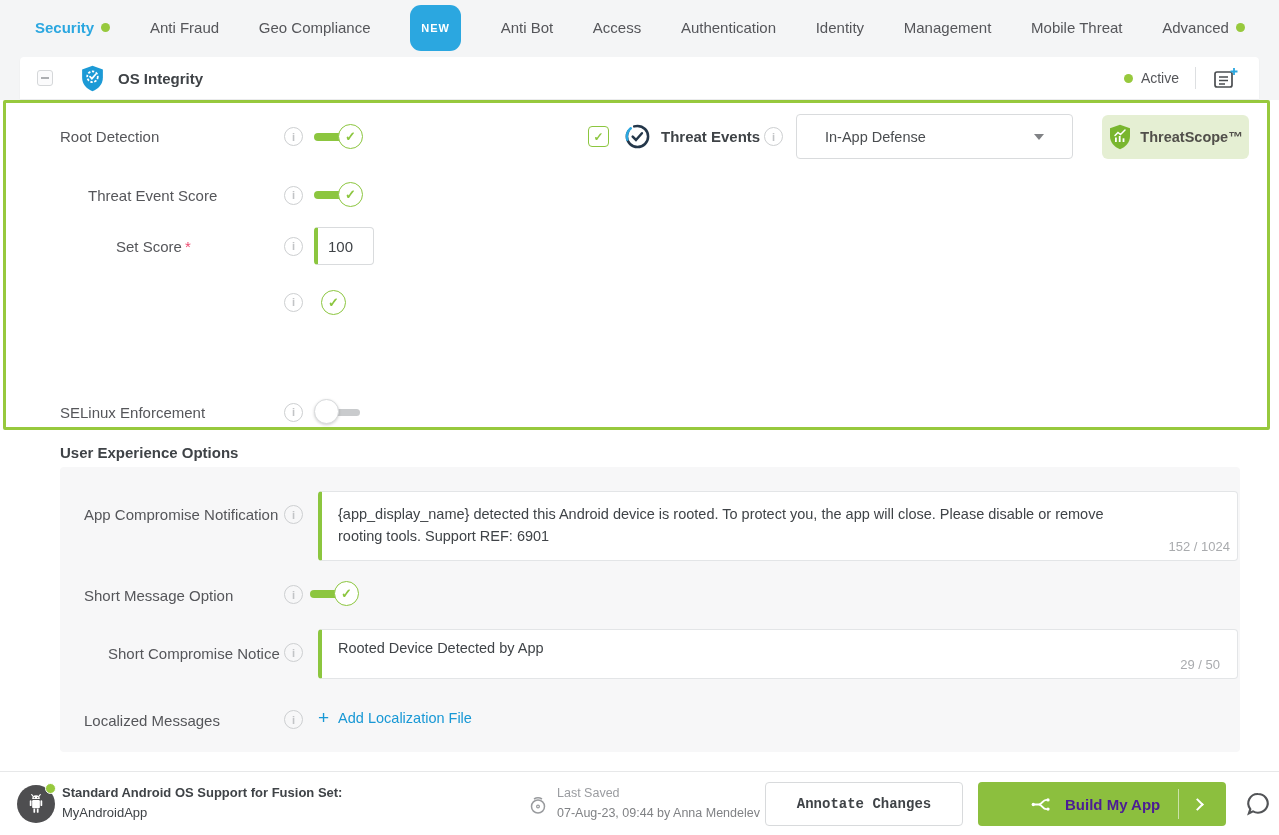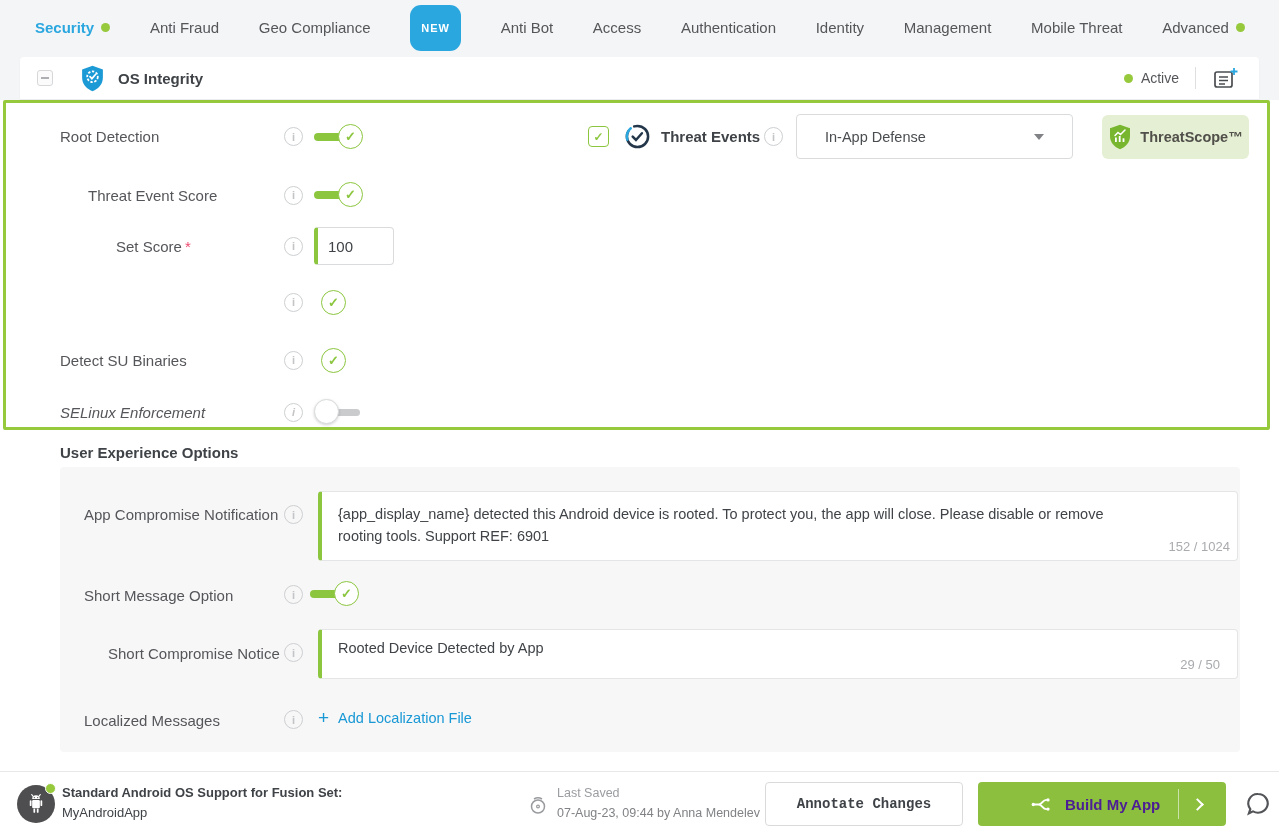--- a/index.html
+++ b/index.html
@@ -62,21 +62,21 @@
   .te-label { position:absolute; font-size:15px; font-weight:700; color:#3F4347; }
   .dropdown { position:absolute; width:277px; height:45px; border:1px solid #D9DBDD; border-radius:4px;
               background:#fff; display:flex; align-items:center; padding:0 28px; cursor:pointer;
               font-size:14.5px; color:#4A4D50; }
   .caret { margin-left:auto; width:0; height:0; border-left:5px solid transparent; border-right:5px solid transparent;
            border-top:6px solid #808285; }
   .ts-btn { position:absolute; width:147px; height:44px; background:#E5EFD3; border-radius:6px; border:none;
             display:flex; align-items:center; justify-content:center; gap:8px; cursor:pointer; }
   .ts-btn span { font-size:14.5px; font-weight:700; color:#514F4A; }
 
-  .score-input { position:absolute; width:80px; height:38px; border:1px solid #D9DBDD; border-left:4px solid #8CC63F;
+  .score-input { position:absolute; width:60px; height:38px; border:1px solid #D9DBDD; border-left:4px solid #8CC63F;
                  border-radius:4px; padding:0 10px; font-family:"Liberation Sans",sans-serif;
                  font-size:15px; color:#3F4347; }
   .req { color:#ED4A70; margin-left:3px; }
 
   
   .ux-header { position:absolute; top:444px; left:60px; font-size:15px; font-weight:700; color:#3F4347; }
   .ux-panel { position:absolute; top:467px; left:60px; width:1180px; height:285px; background:#F7F7F8; border-radius:4px; }
   .ux-label { position:absolute; font-size:15px; color:#55565A; }
   .big-textarea { position:absolute; left:258px; top:24px; width:920px; height:70px; resize:none;
                   border:1px solid #E3E5E7; border-left:4px solid #8CC63F; border-radius:4px; background:#fff;
@@ -230,27 +230,22 @@
       <span class="gp-label" style="left:110px;"><span>Set Score</span><span class="req">*</span></span>
       <span class="info-icon" style="left:278px;"></span>
       <input class="score-input" style="left: 308px;" type="text" value="100">
     </div>
 
     <div class="gp-row" style="top:175px; height:48px;">
       <span class="info-icon" style="left:278px;"></span>
       <span class="check-circle" style="left:315px;"></span>
     </div>
 
-    <div class="gp-row" style="top:238px; height:38px;">
-      <span class="gp-label" style="left:54px;">Detect SU Binaries</span>
-      <span class="info-icon" style="left:278px;"></span>
-      <span class="check-circle" style="left:315px;"></span>
-    </div>
-
-    <div class="gp-row" style="top:290px; height:38px;font-style:italic;">
+
+    <div class="gp-row" style="top:290px; height:38px;">
       <span class="gp-label" style="left:54px;">SELinux Enforcement</span>
       <span class="info-icon" style="left:278px;"></span>
       <span class="toggle-off" style="left:308px;">
           <span class="bar"></span>
           <span class="knob"></span>
         </span>
     </div>
   </div>
 
   <div class="ux-header">User Experience Options</div>

